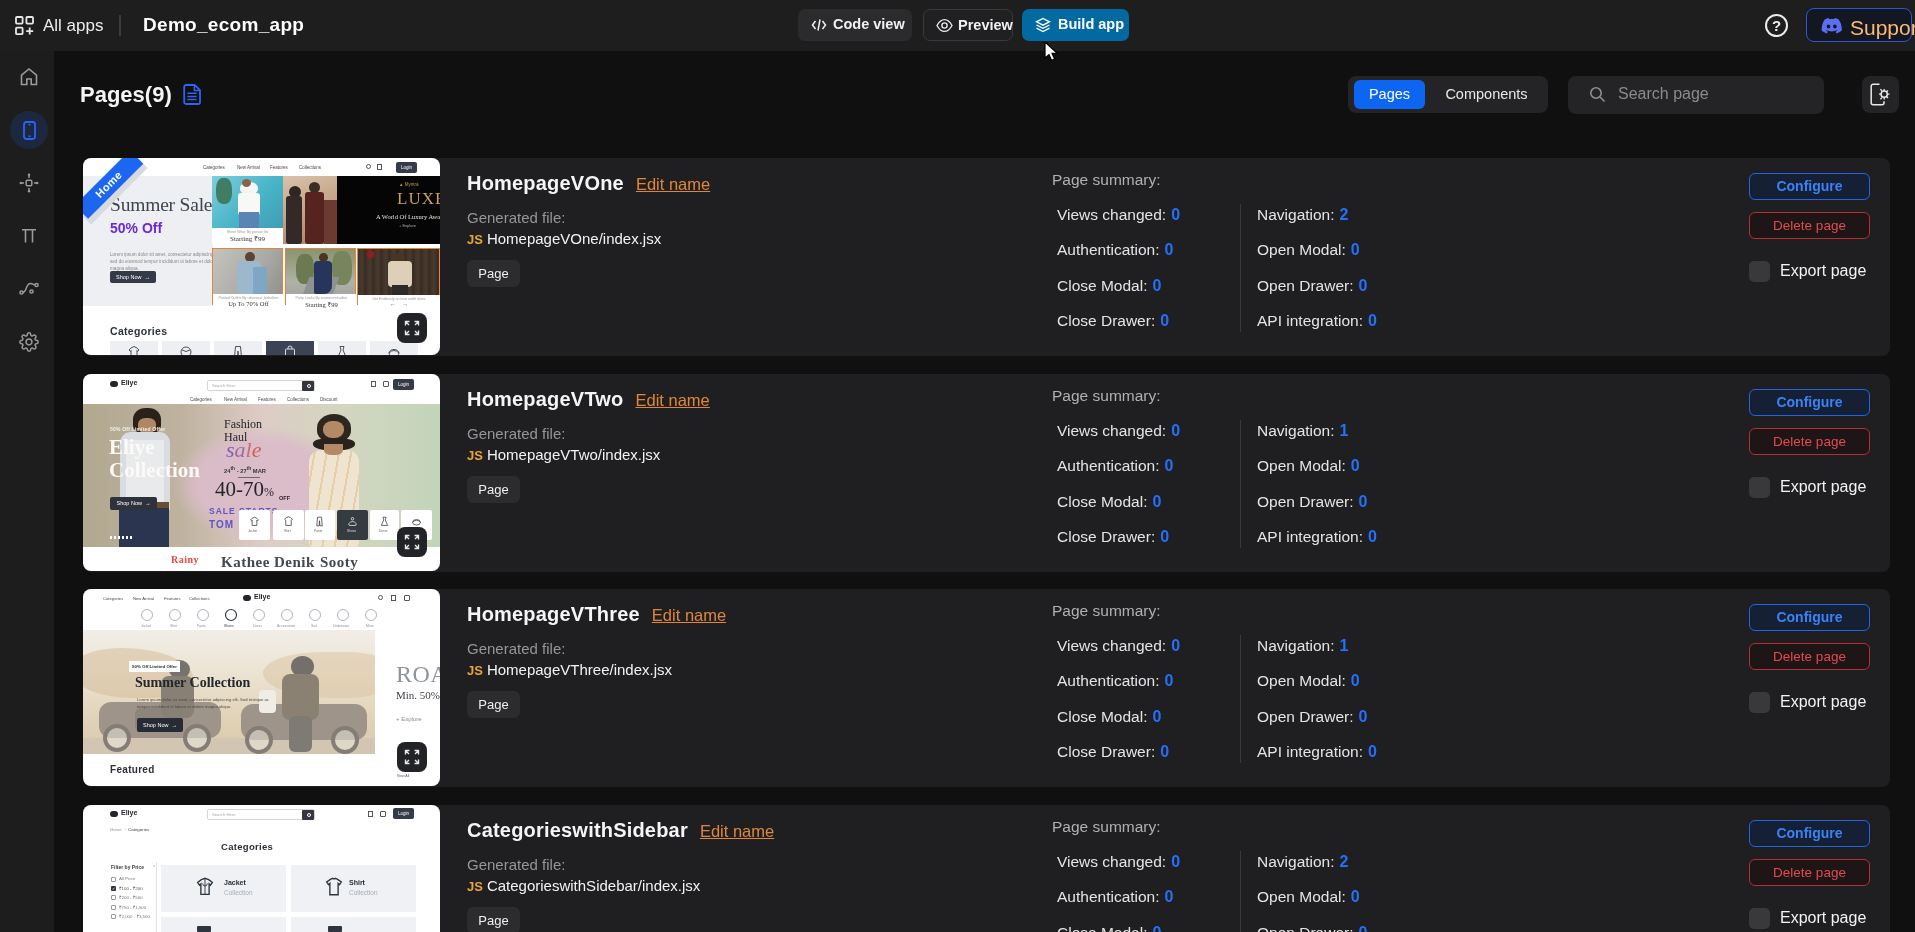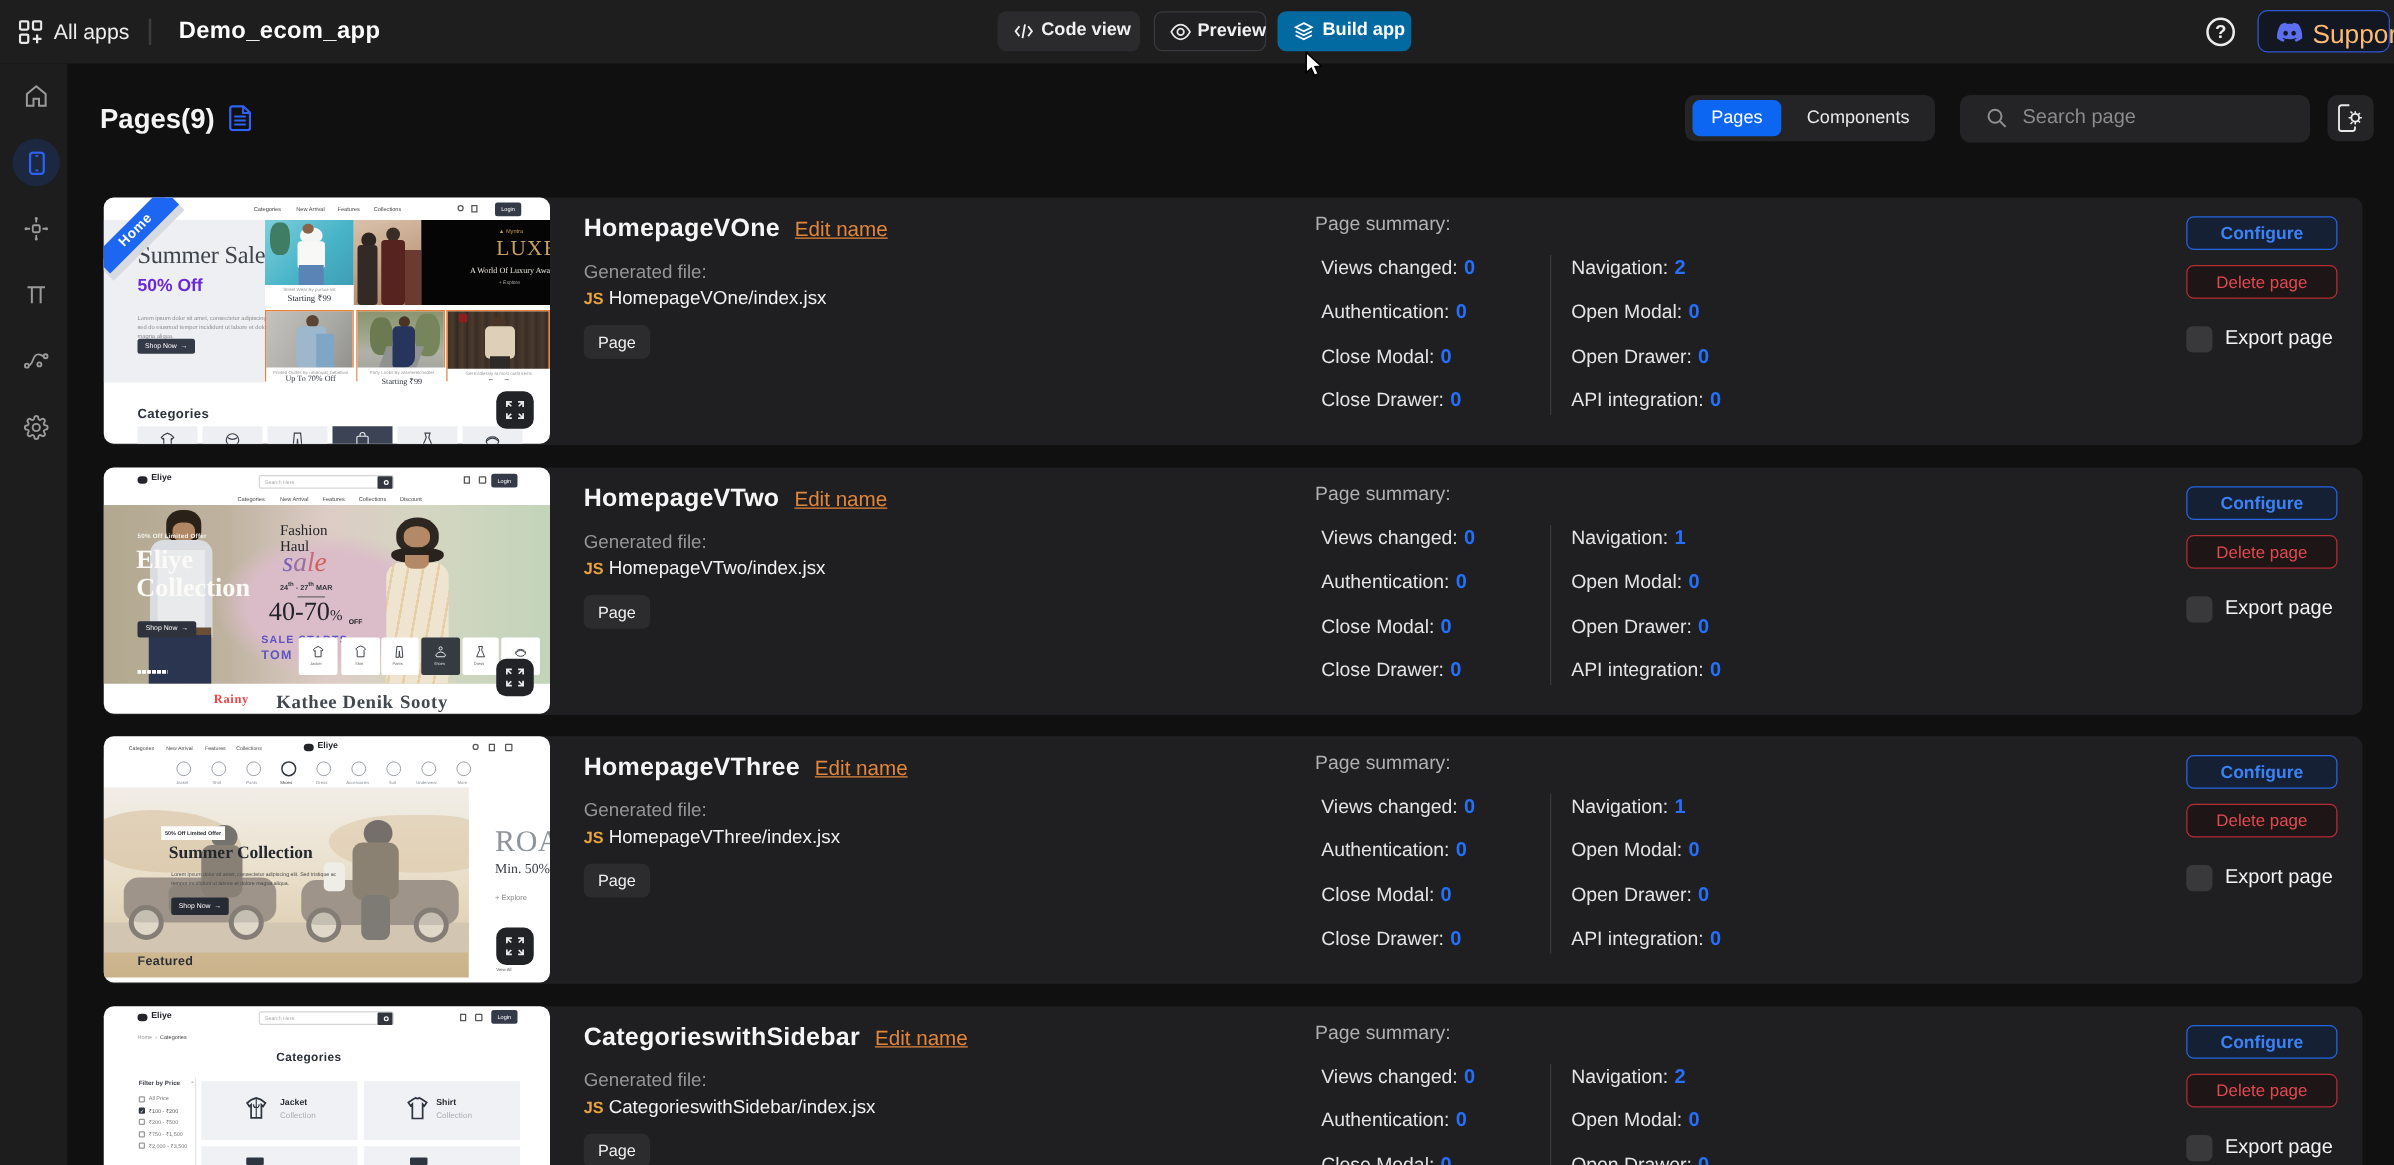--- a/index.html
+++ b/index.html
@@ -115,21 +115,21 @@
   <svg class="abs" style="left:129px;top:33px" width="18" height="21" viewBox="0 0 18 21" fill="none" stroke="#2e63f6" stroke-width="1.8">
       <path d="M1.2 2.8 a1.8 1.8 0 0 1 1.8 -1.8 h8.6 l5.4 5.2 v12 a1.8 1.8 0 0 1 -1.8 1.8 h-12.2 a1.8 1.8 0 0 1 -1.8 -1.8 Z"></path>
       <path d="M11.4 1 v5.4 h5.6" stroke-width="1.5"></path>
       <path d="M4.4 9.2 h9.2 M4.4 12.4 h9.2 M4.4 15.6 h9.2" stroke-width="1.5"></path>
     </svg>
 
   <div class="abs" style="left:1294px;top:25px;width:200px;height:37px;background:#242426;border-radius:8px;"></div>
   <div class="abs" style="left:1300px;top:29px;width:71px;height:29px;background:#0d66f2;border-radius:6px;color:#ffffff;font-size:14.5px;text-align:center;line-height:29px;">Pages</div>
   <div class="abs" style="left:1379px;top:29px;width:107px;height:29px;color:#e8e8e8;font-size:14.5px;text-align:center;line-height:29px;">Components</div>
 
-  <div class="abs" style="left:1514px;top:25px;width:280px;height:38px;background:#242426;border-radius:8px;">
+  <div class="abs" style="left:1514px;top:25px;width:256px;height:38px;background:#242426;border-radius:8px;">
     <svg class="abs" style="left:21px;top:10px" width="17" height="17" viewBox="0 0 17 17" fill="none" stroke="#8f8f8f" stroke-width="1.6">
         <circle cx="7" cy="7" r="5.2"></circle>
         <path d="M11 11 L15.5 15.5"></path>
       </svg>
     <span class="abs" style="left:50px;top:9px;font-size:16px;color:#8b8b8b;">Search page</span>
   </div>
   <div class="abs" style="left:1808px;top:25px;width:37px;height:37px;background:#242426;border-radius:8px;">
     <svg class="abs" style="left:8px;top:7px" width="21" height="23" viewBox="0 0 21 23" fill="none" stroke="#e8e8e8" stroke-width="1.5">
         <path d="M9.5 1.2 H3.2 a2 2 0 0 0 -2 2 V19.8 a2 2 0 0 0 2 2 H12 a2 2 0 0 0 2 -2 v-1.6"></path>
         <circle cx="14.2" cy="11.2" r="3.1"></circle>
@@ -414,21 +414,21 @@
           <text x="85" y="19" fill="#343a44">Shoes</text>
           <text x="114" y="19">Dress</text>
           <text x="138" y="19">Accessories</text>
           <text x="144" y="19"></text>
           <text x="172" y="19">Suit</text>
           <text x="194" y="19">Underwear</text>
           <text x="227" y="19">More</text>
       </g>
     </svg>
 
-    <div class="abs" style="left:0px;top:41px;width:292px;height:152px;background:linear-gradient(180deg,#ece7dd 0%,#e5dac5 30%,#dccba9 55%,#d2bc94 78%,#c9b18a 100%);overflow:hidden;">
+    <div class="abs" style="left:0px;top:41px;width:292px;height:124px;background:linear-gradient(180deg,#ece7dd 0%,#e5dac5 30%,#dccba9 55%,#d2bc94 78%,#c9b18a 100%);overflow:hidden;">
       <div class="abs" style="left:-10px;top:18px;width:120px;height:50px;background:#c3a170;border-radius:40% 60% 30% 50%;opacity:0.55;"></div>
       <div class="abs" style="left:180px;top:22px;width:130px;height:46px;background:#c9a876;border-radius:50% 40% 40% 60%;opacity:0.5;"></div>
       <div class="abs" style="left:0px;top:108px;width:292px;height:24px;background:#bfae92;"></div>
 
       <div class="abs" style="left:16px;top:72px;width:122px;height:36px;background:#746656;border-radius:12px;"></div>
       <div class="abs" style="left:20px;top:94px;width:28px;height:28px;border:4px solid #4e463c;border-radius:50%;background:rgba(230,222,205,0.5);"></div>
       <div class="abs" style="left:100px;top:94px;width:28px;height:28px;border:4px solid #4e463c;border-radius:50%;background:rgba(230,222,205,0.5);"></div>
       <div class="abs" style="left:52px;top:78px;width:46px;height:24px;background:#5c5144;border-radius:6px;"></div>
 
       <div class="abs" style="left:86px;top:30px;width:21px;height:19px;background:#3c362f;border-radius:50%;"></div>

